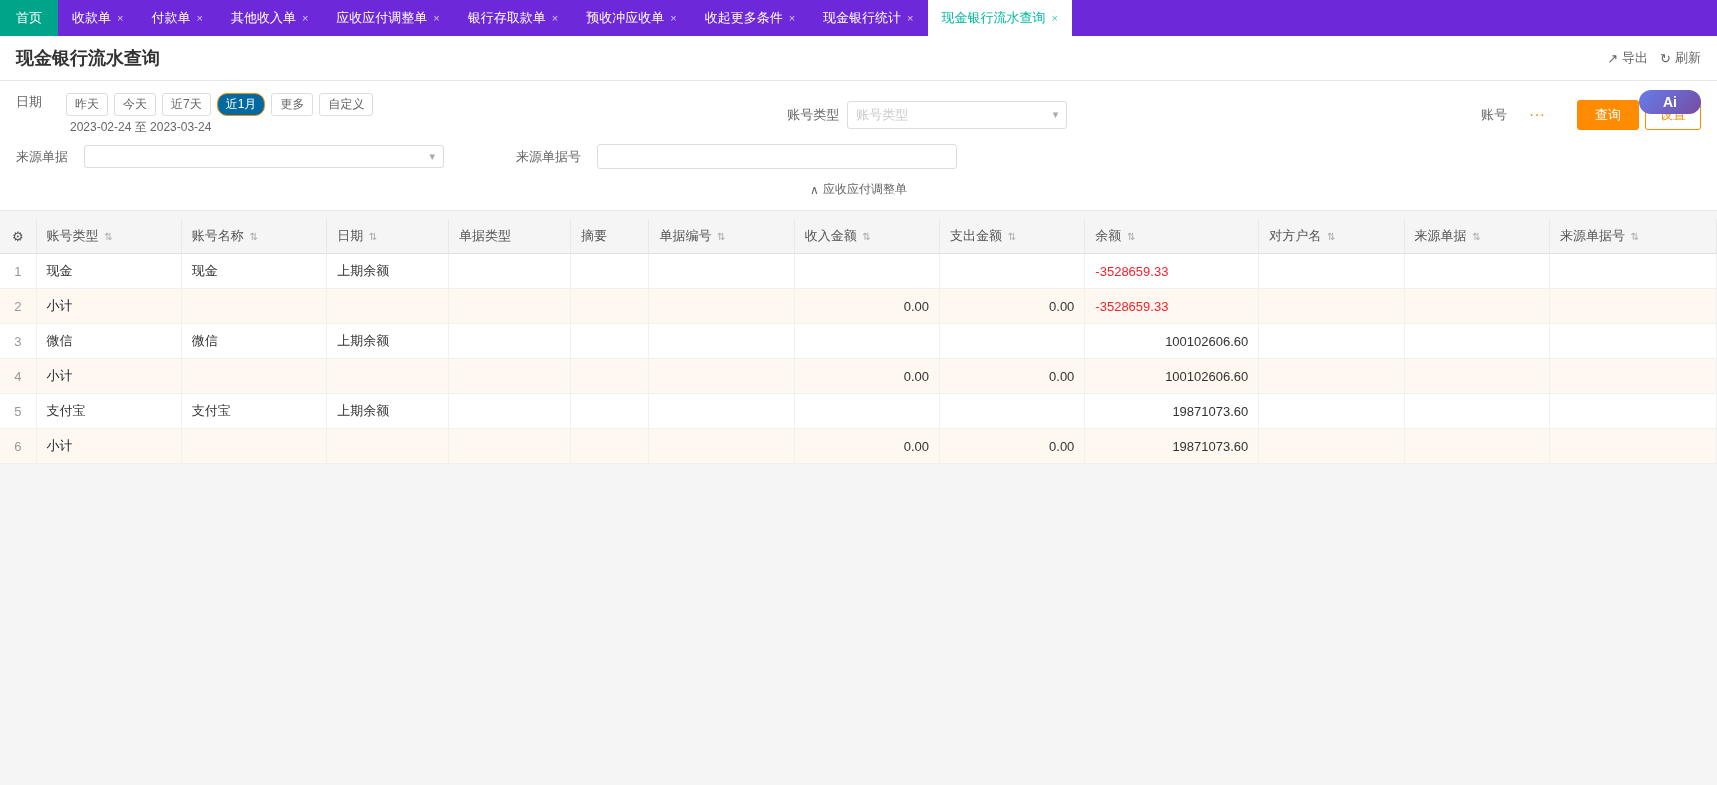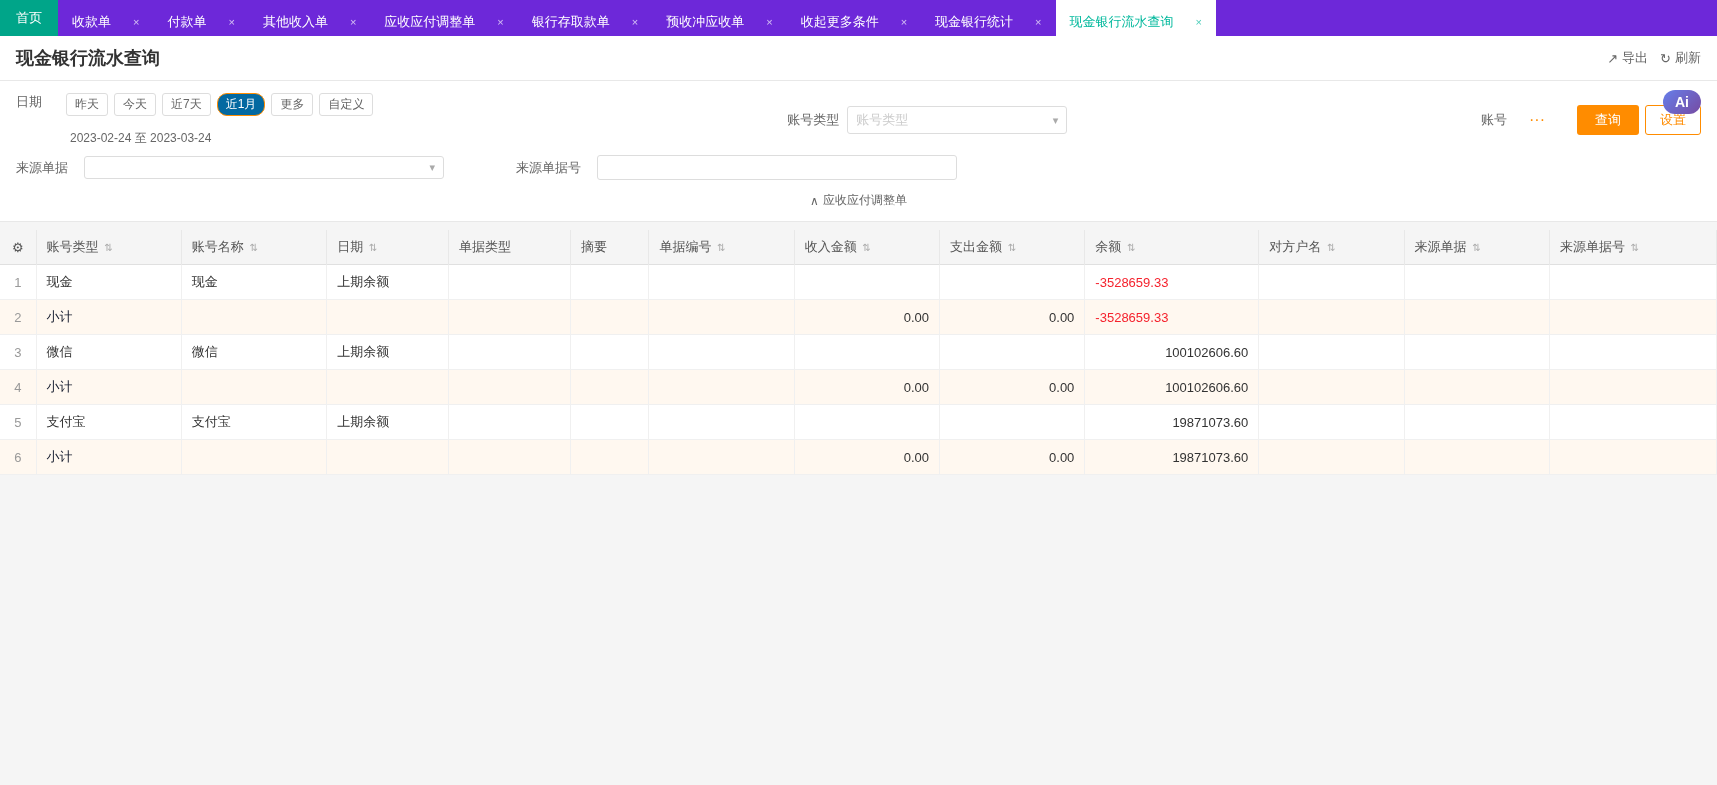--- a/index.html
+++ b/index.html
@@ -9,29 +9,29 @@
     .top-nav {
       background: #6d28d9;
       display: flex;
       align-items: center;
       height: 36px;
       padding: 0 0;
       overflow: hidden;
     }
     .nav-item {
       color: #fff;
-      padding: 4px 14px;
+      padding: 18px 14px;
       height: 36px;
       line-height: 36px;
       cursor: pointer;
       white-space: nowrap;
       font-size: 13px;
       display: flex;
-      align-items: flex-start;
-      gap: 20px;
+      align-items: center;
+      gap: 4px;
     }
     .nav-item.active {
       background: #fff;
       color: #00b89c;
     }
     .nav-item .close-x {
       font-size: 11px;
       opacity: 0.7;
       margin-left: 2px;
     }
@@ -236,21 +236,21 @@
     .subtotal-label { color: #0f172a; }
 
     
     .ai-badge {
       position: fixed;
       right: 16px;
       top: 90px;
       background: linear-gradient(135deg, #667eea, #764ba2);
       color: #fff;
       border-radius: 20px;
-      padding: 4px 12px;
+      padding: 4px 24px;
       font-size: 14px;
       font-weight: bold;
       cursor: pointer;
     }
   </style>
 </head>
 <body>
 
 <div class="top-nav">
   <div class="nav-home">首页</div>
@@ -304,21 +304,21 @@
       <span>刷新</span>
     </button>
   </div>
 </div>
 
 <div class="filter-area">
   <div class="filter-row">
 
     <div style="display:flex;align-items:flex-start;gap:10px;">
       <span class="filter-label">日期</span>
-      <div style="display:flex;flex-direction:column;gap:14px;">
+      <div style="display:flex;flex-direction:column;gap:3px;">
         <div class="date-shortcuts">
           <button class="date-btn">昨天</button>
           <button class="date-btn">今天</button>
           <button class="date-btn">近7天</button>
           <button class="date-btn active">近1月</button>
           <button class="date-btn">更多</button>
           <button class="date-btn">自定义</button>
         </div>
         <div class="date-range">2023-02-24 至 2023-03-24</div>
       </div>

